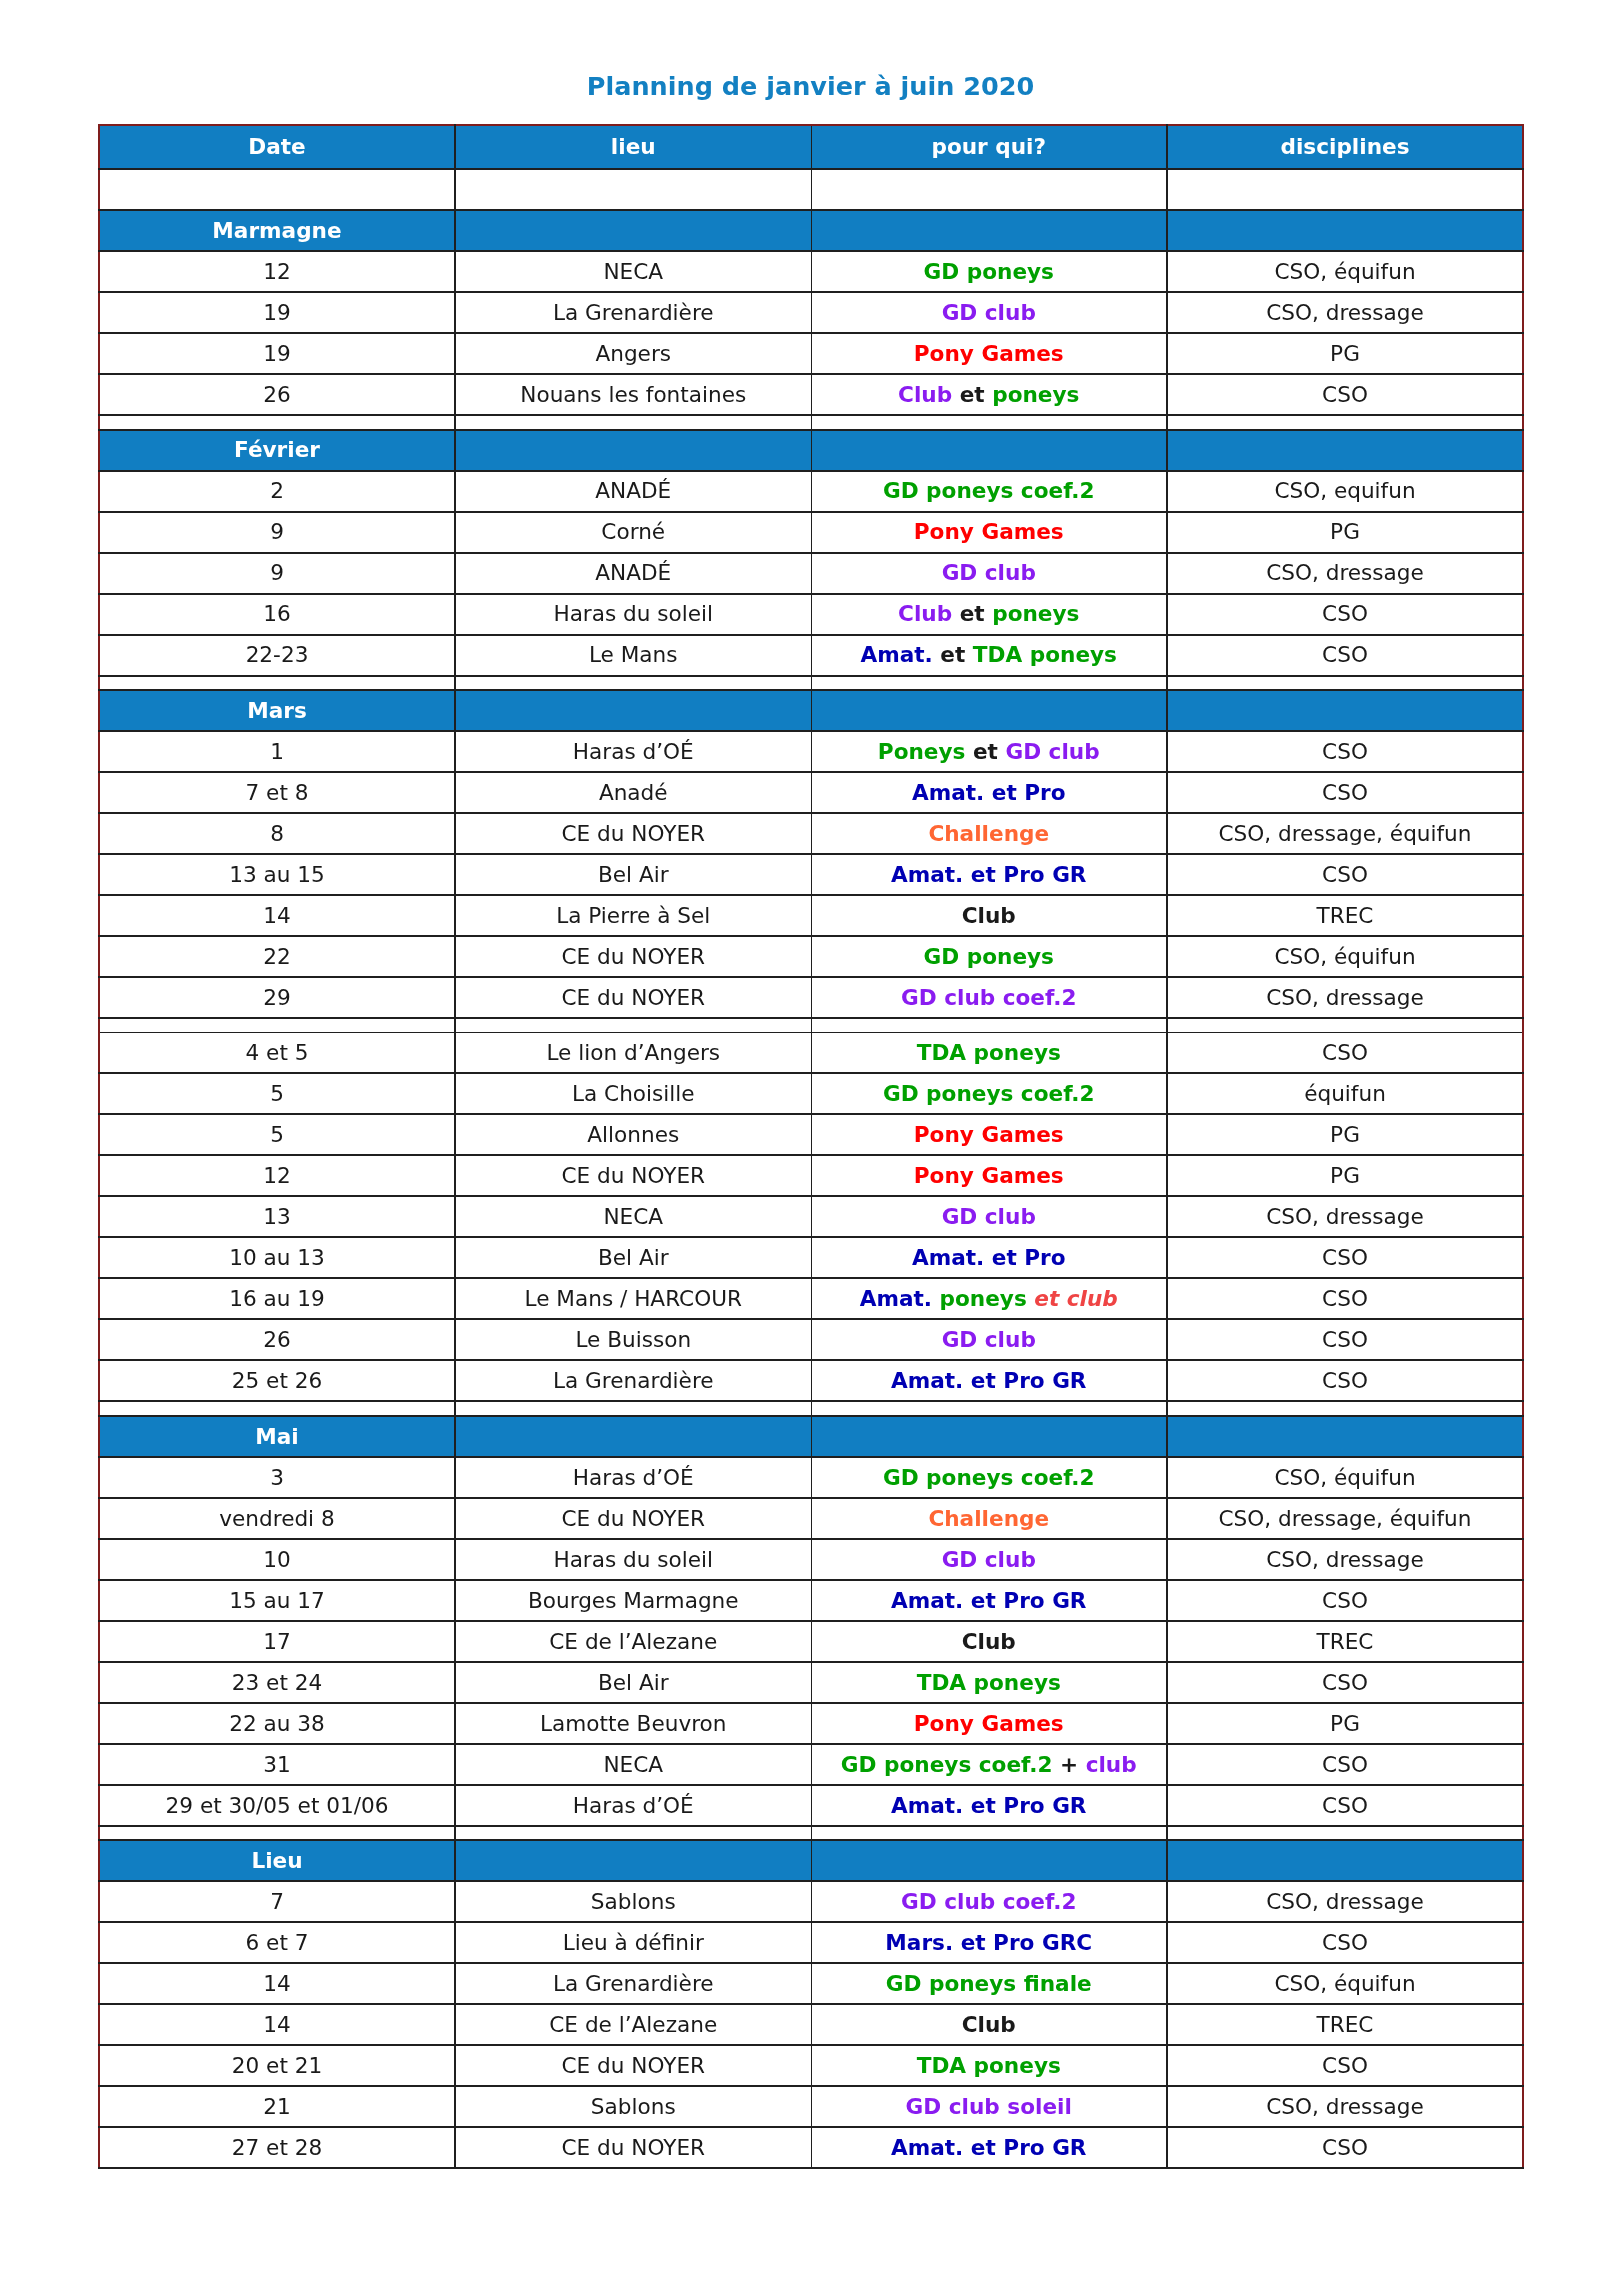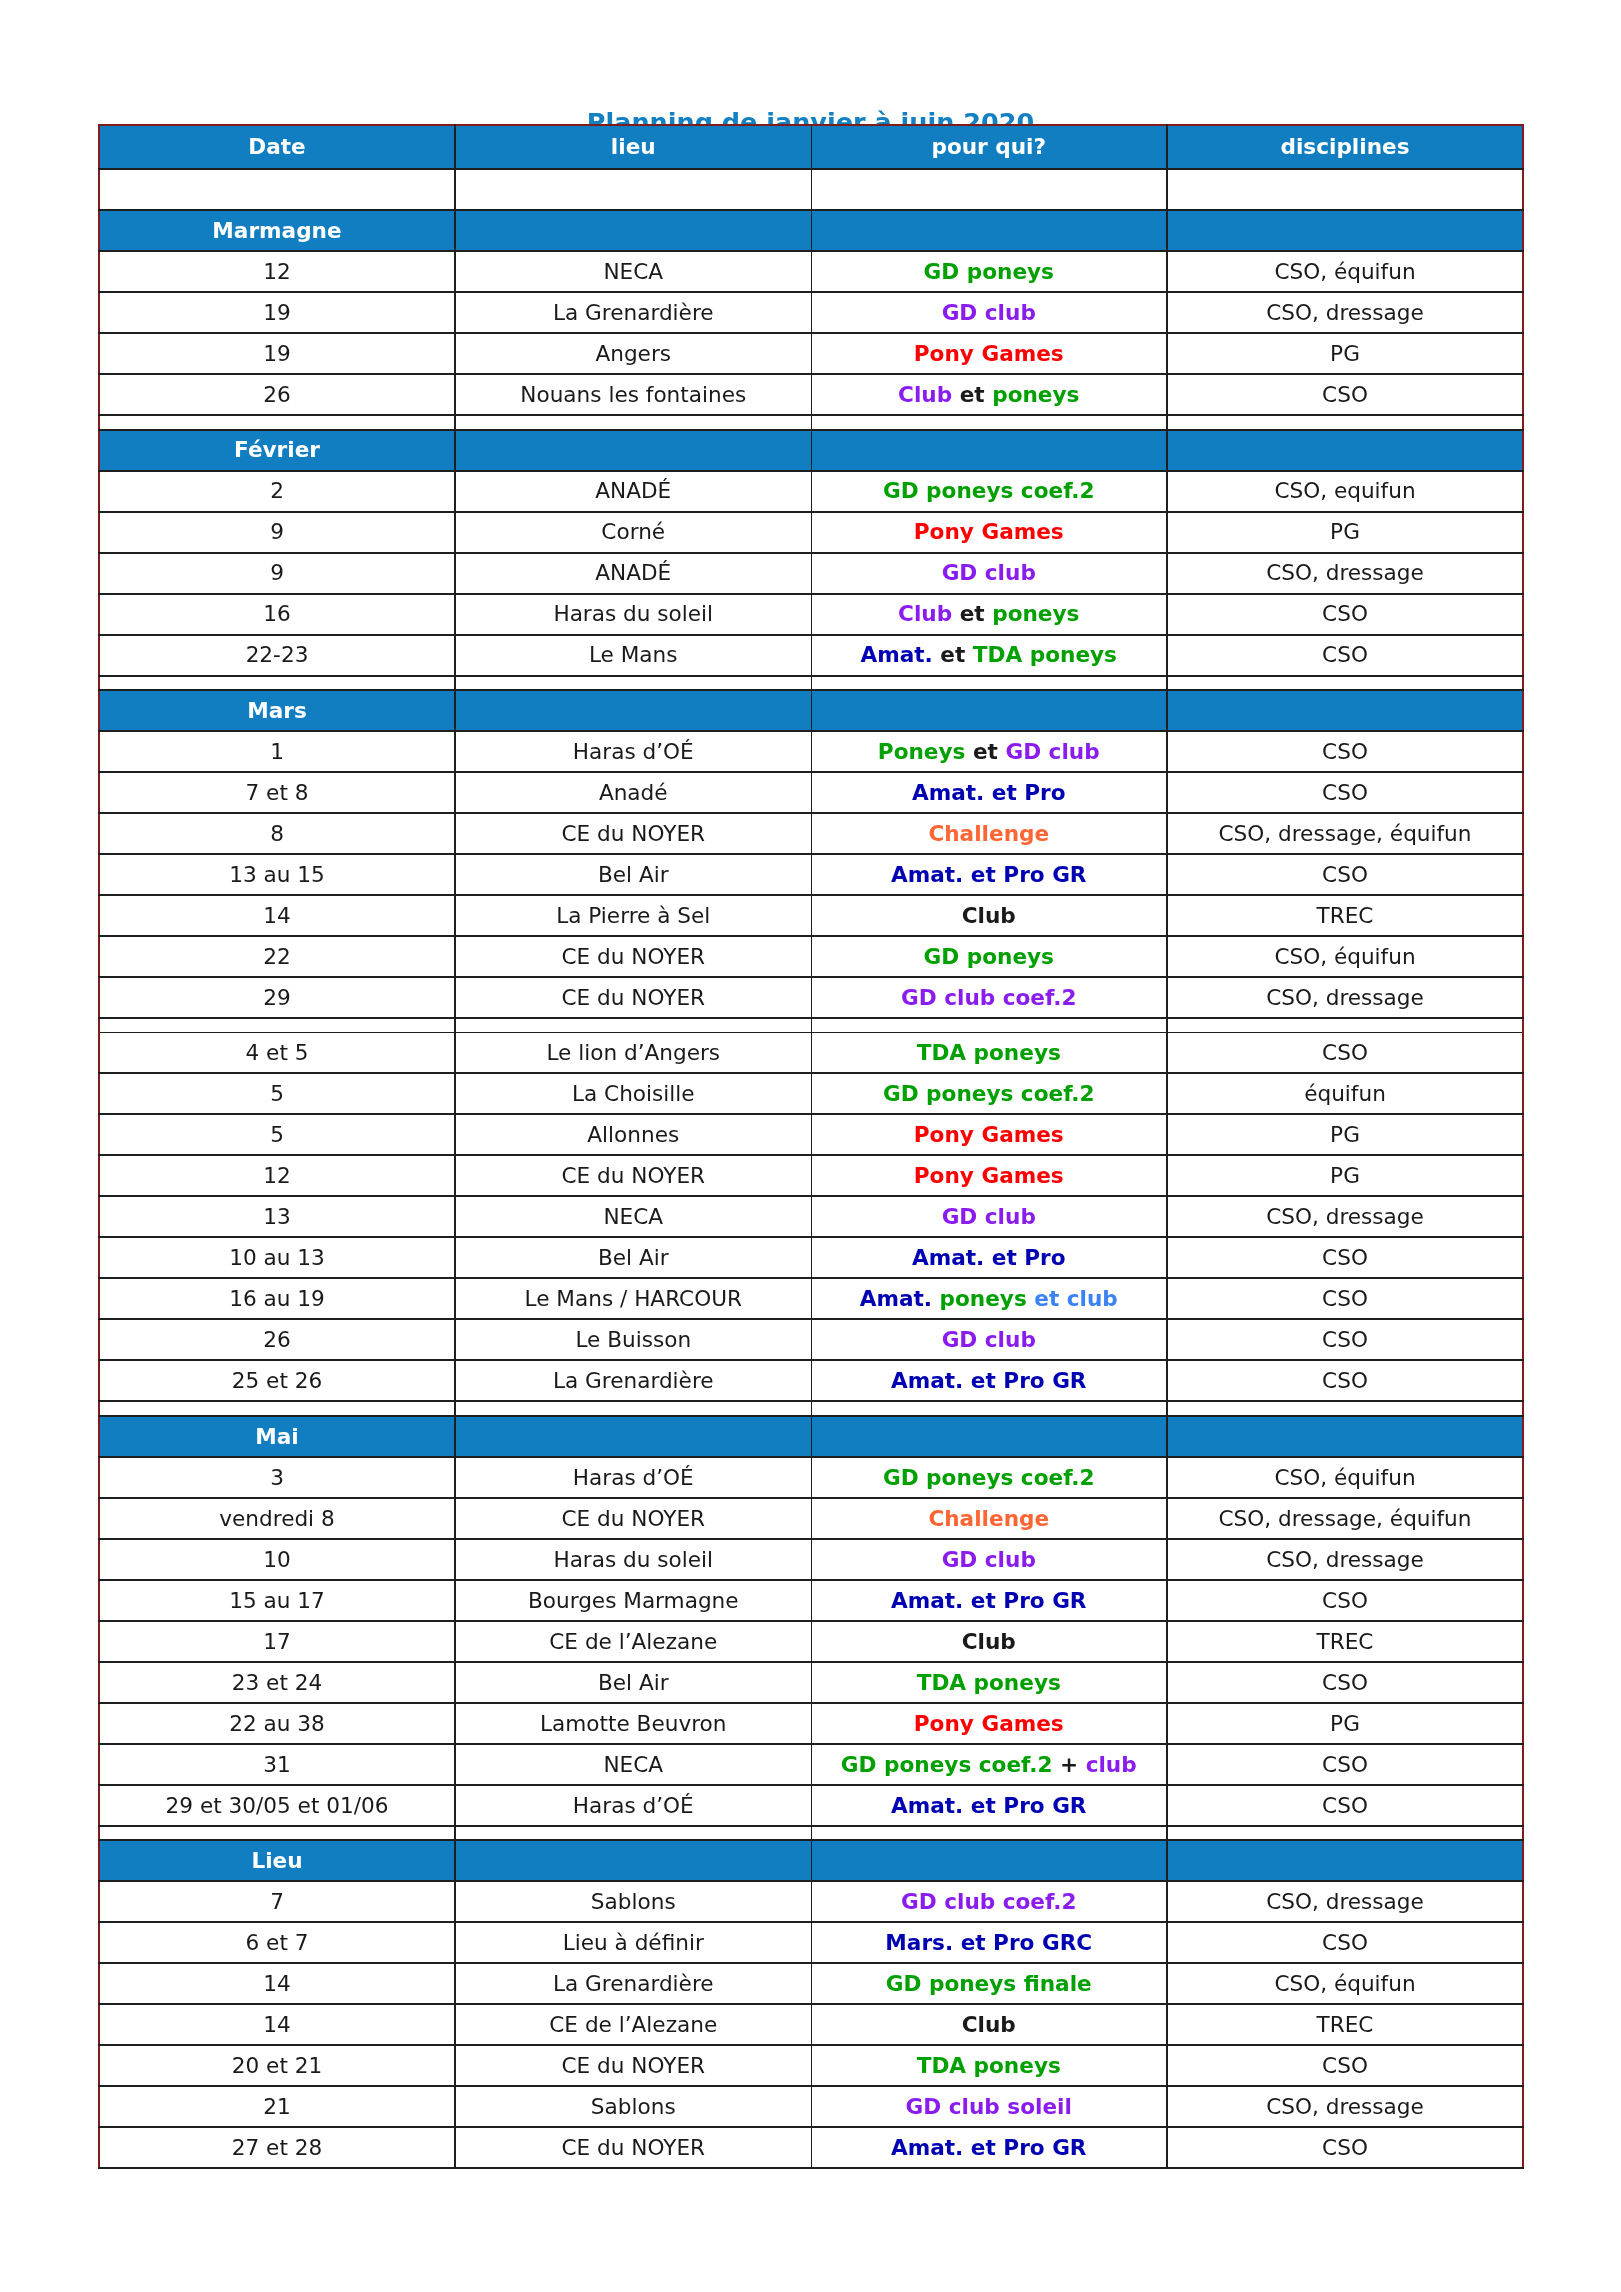--- a/index.html
+++ b/index.html
@@ -18,21 +18,20 @@
   .title {
     position: absolute;
     top: 69px;
     left: 0;
     width: 1621px;
     text-align: center;
     font-size: 25.5px;
     font-weight: bold;
     color: #1380c2;
     line-height: 35px;
-    margin-top: 36px;
   }
   table.planning {
     position: absolute;
     top: 124px;
     left: 98px;
     width: 1426px;
     border-collapse: collapse;
     table-layout: fixed;
     border: 2px solid #7f1d1d;
   }
@@ -265,21 +264,21 @@
       </tr>
       <tr class="row-data">
         <td>10 au 13</td>
         <td>Bel Air</td>
         <td class="who"><span class="seg" style="color: rgb(0, 0, 179); white-space: pre;">Amat. et Pro</span></td>
         <td>CSO</td>
       </tr>
       <tr class="row-data">
         <td>16 au 19</td>
         <td>Le Mans / HARCOUR</td>
-        <td class="who"><span class="seg" style="color: rgb(0, 0, 179); white-space: pre;">Amat.</span><span class="seg" style="color: rgb(0, 160, 0); white-space: pre;"> poneys</span><span class="seg" style="color: #3b82f6; white-space: pre;"> et club</span></td>
+        <td class="who"><span class="seg" style="color: rgb(0, 0, 179); white-space: pre;">Amat.</span><span class="seg" style="color: rgb(0, 160, 0); white-space: pre;"> poneys</span><span class="seg" style="color: #ef4444; white-space: pre; font-style: italic;"> et club</span></td>
         <td>CSO</td>
       </tr>
       <tr class="row-data">
         <td>26</td>
         <td>Le Buisson</td>
         <td class="who"><span class="seg" style="color: rgb(138, 28, 240); white-space: pre;">GD club</span></td>
         <td>CSO</td>
       </tr>
       <tr class="row-data">
         <td>25 et 26</td>

